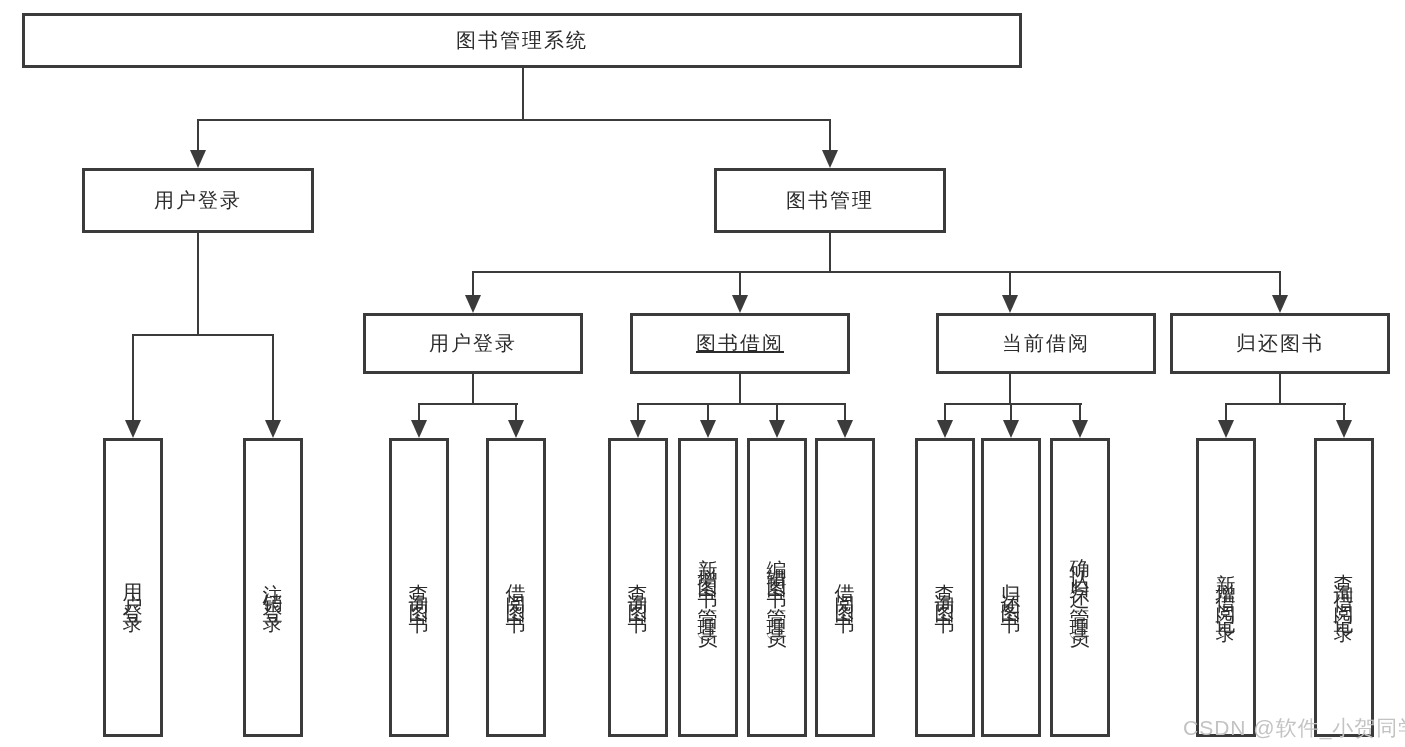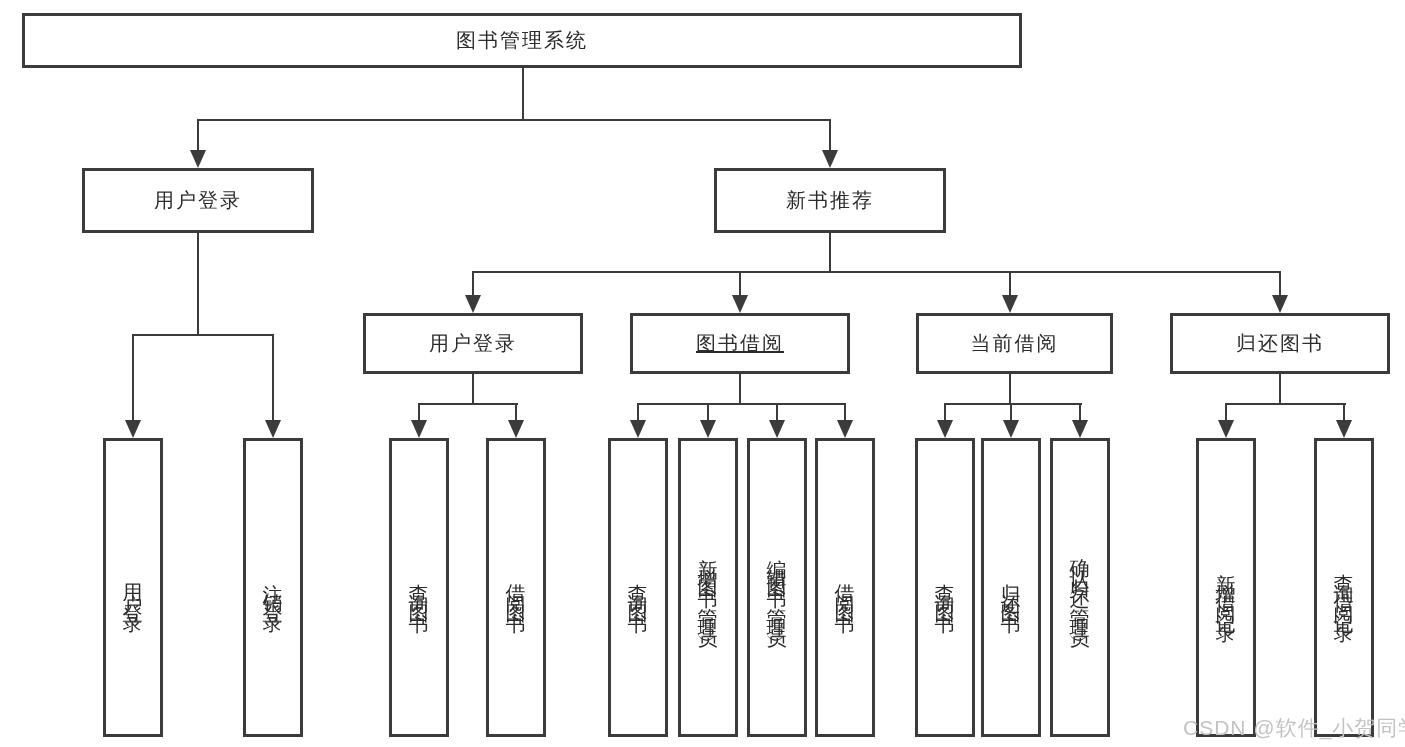--- a/index.html
+++ b/index.html
@@ -21,21 +21,21 @@
   }
   .vbox{
     writing-mode:vertical-rl;text-orientation:mixed;
     letter-spacing:10px;white-space:normal;line-height:1;
   }
   .p-root{left:22px;top:13px;width:1000px;height:55px;}
   .p-user-login{left:82px;top:168px;width:232px;height:65px;}
   .p-book-mgmt{left:714px;top:168px;width:232px;height:65px;}
   .p-g1{left:363px;top:313px;width:220px;height:61px;}
   .p-g2{left:630px;top:313px;width:220px;height:61px;text-decoration:underline;}
-  .p-g3{left:916px;top:313px;width:197px;height:61px;}
+  .p-g3{left:936px;top:313px;width:220px;height:61px;}
   .p-g4{left:1170px;top:313px;width:220px;height:61px;}
   .leaf{top:438px;width:60px;height:299px;}
   .p-l1{left:103px;}  .p-l2{left:243px;}
   .p-l3{left:389px;}  .p-l4{left:486px;}
   .p-l5{left:608px;}  .p-l6{left:678px;}
   .p-l7{left:747px;}  .p-l8{left:815px;}
   .p-l9{left:915px;}  .p-l10{left:981px;} .p-l11{left:1050px;}
   .p-l12{left:1196px;}.p-l13{left:1314px;}
 
   
@@ -99,21 +99,21 @@
   <div class="node p-root">图书管理系统</div>
 
   <div class="vl c-r-stem"></div>
   <div class="hl c-r-h"></div>
   <div class="vl c-r-d1"></div>
   <div class="arr c-r-a1"></div>
   <div class="vl c-r-d2"></div>
   <div class="arr c-r-a2"></div>
 
   <div class="node p-user-login">用户登录</div>
-  <div class="node p-book-mgmt">新书推荐</div>
+  <div class="node p-book-mgmt">图书管理</div>
 
   <div class="vl c-u-stem"></div>
   <div class="hl c-u-h"></div>
   <div class="vl c-u-d1"></div>
   <div class="arr c-u-a1"></div>
   <div class="vl c-u-d2"></div>
   <div class="arr c-u-a2"></div>
 
   <div class="vl c-b-stem"></div>
   <div class="hl c-b-h"></div>

